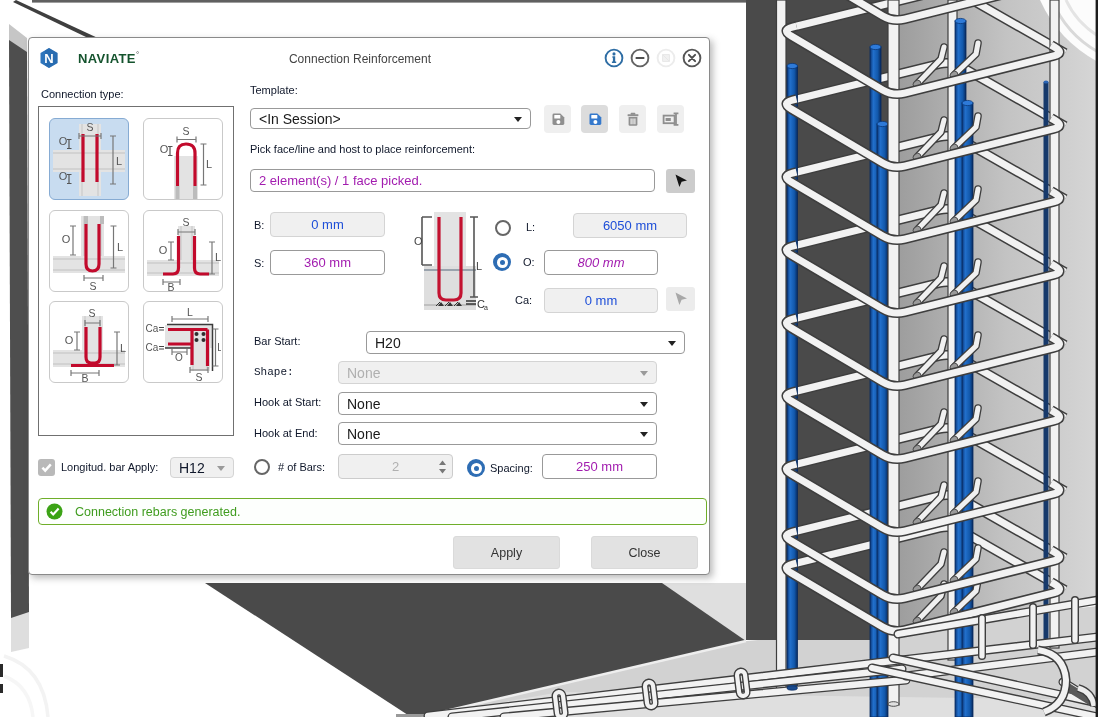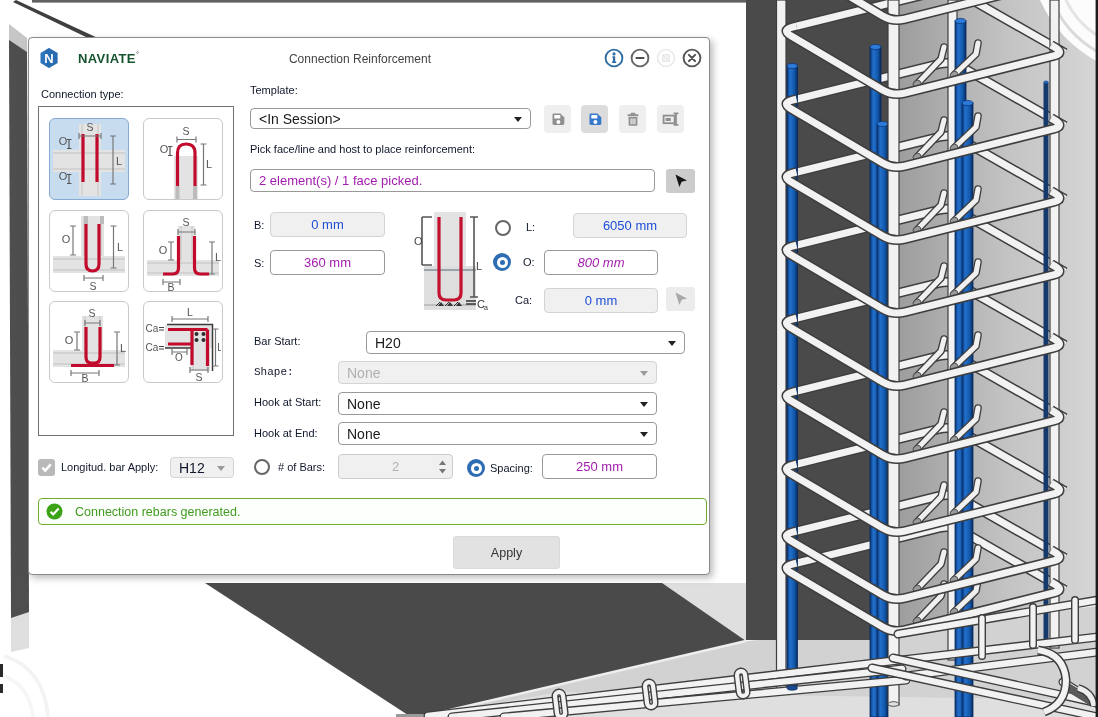--- a/index.html
+++ b/index.html
@@ -508,13 +508,14 @@
   <div class="field" style="left:513px;top:416px;width:113px;height:23px;">250 mm</div>
 
   <div id="green">
     <svg width="17" height="17" viewBox="0 0 17 17">
         <circle cx="8.5" cy="8.5" r="8" fill="#3ba315"></circle>
         <path d="M4.6 8.8 l2.6 2.7 L12.6 5.6" fill="none" stroke="#fff" stroke-width="2.2"></path>
       </svg>
     <span>Connection rebars generated.</span>
   </div>
   <div class="btn" style="left:424px;">Apply</div>
+  <div class="btn" style="left:562px;">Close</div>
 </div>
 
 </body></html>

